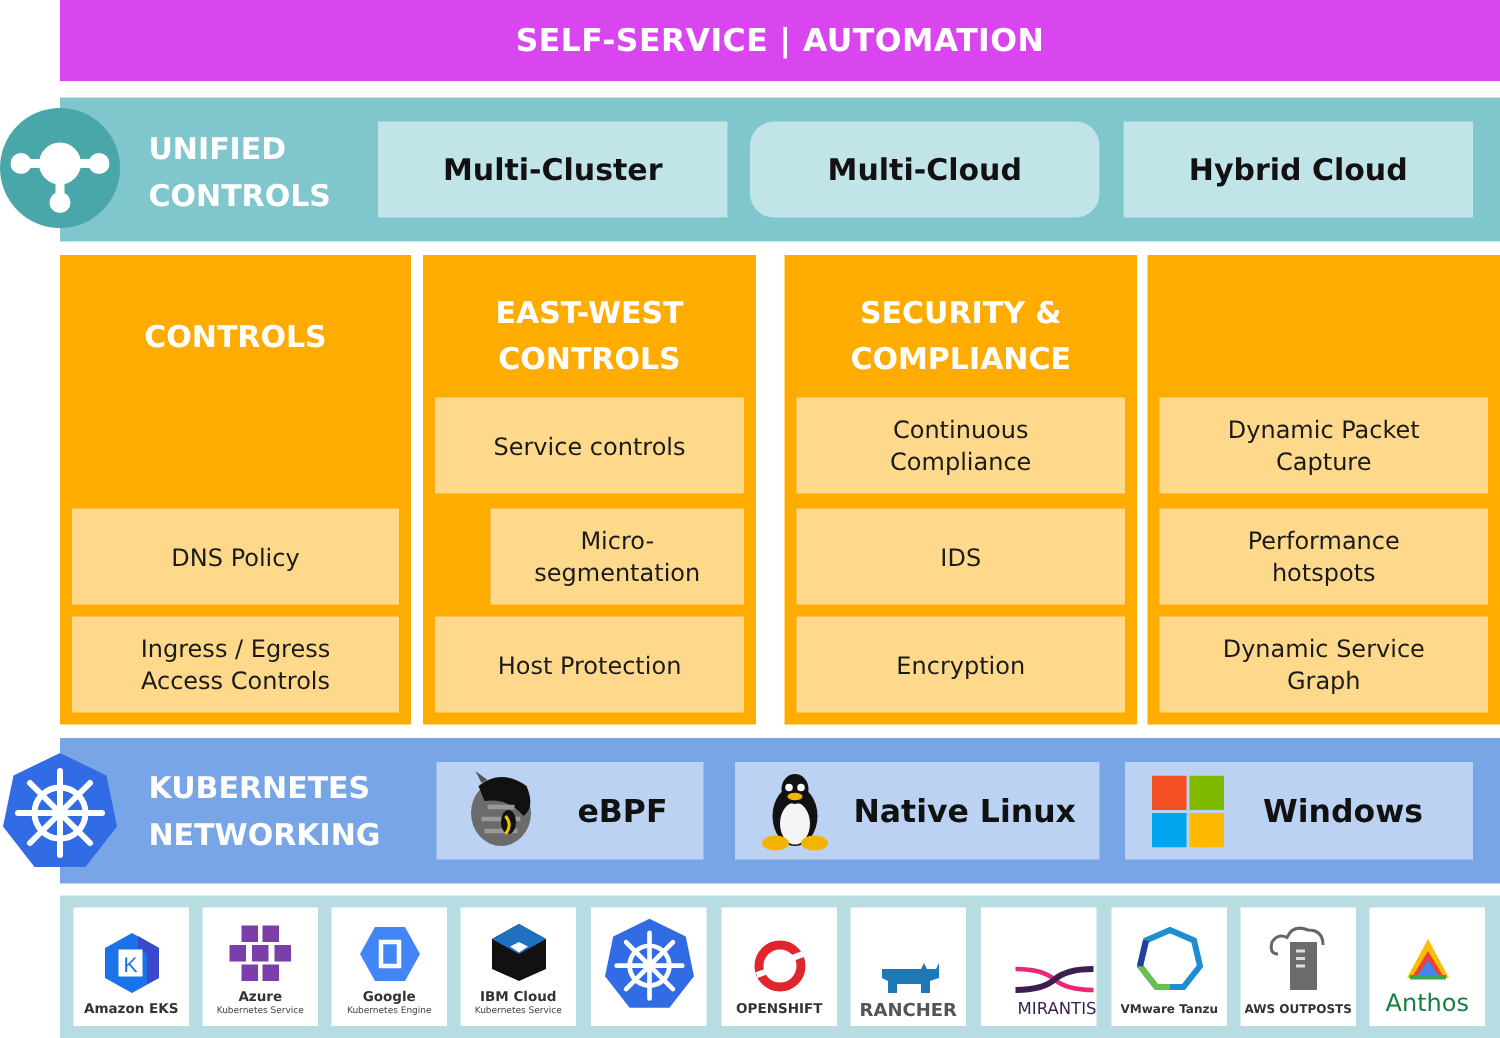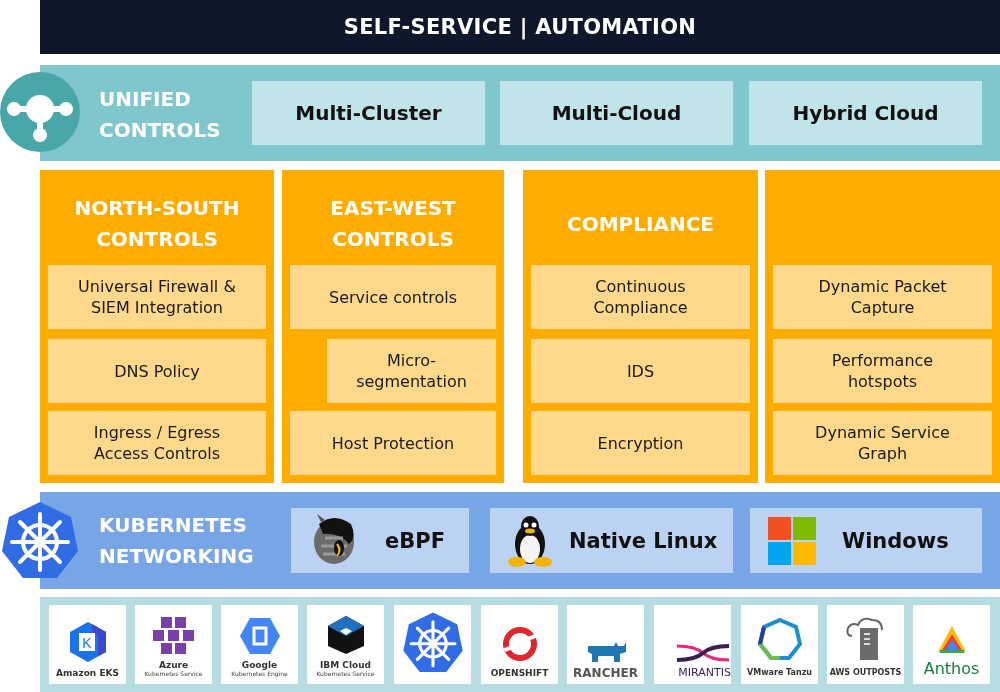--- a/index.html
+++ b/index.html
@@ -2,21 +2,21 @@
 <html><head>
 <meta charset="utf-8">
 <style>
   * { box-sizing: border-box; margin: 0; padding: 0; }
   html, body { width: 1000px; height: 692px; background: #ffffff; overflow: hidden; }
   body { position: relative; font-family: "DejaVu Sans", "Liberation Sans", sans-serif; }
 
   .abs { position: absolute; }
 
   
-  #band-top { left: 40px; top: 0; width: 960px; height: 54px; background: #0f172a;
+  #band-top { left: 40px; top: 0; width: 960px; height: 54px; background: #d946ef;
     display: flex; align-items: center; justify-content: center; }
   #band-top span { color: #ffffff; font-weight: bold; font-size: 21px; letter-spacing: 0.3px; }
 
   
   #band-unified { left: 40px; top: 65px; width: 960px; height: 96px; background: #7fc6cd; }
   #unified-icon { left: 0px; top: 72px; width: 80px; height: 80px; border-radius: 50%; background: #49a6a9; }
   #unified-title { left: 99px; top: 84px; color: #ffffff; font-weight: bold; font-size: 20px; line-height: 31px; }
   .unified-box { position: absolute; top: 81px; width: 233px; height: 64px; background: #c0e4e7;
     display: flex; align-items: center; justify-content: center; font-weight: bold; font-size: 20px; color: #111; }
 
@@ -61,40 +61,33 @@
     <rect x="37" y="37" width="6" height="26" fill="#fff"></rect>
   </svg>
 </div>
 <div id="unified-title" class="abs">
   <div>UNIFIED</div>
   <div>CONTROLS</div>
 </div>
 <div class="unified-box" style="left:252px;">
     <span>Multi-Cluster</span>
   </div>
-<div class="unified-box" style="left:500px;">
+<div class="unified-box" style="left:500px;border-radius:16px;">
     <span>Multi-Cloud</span>
   </div>
 <div class="unified-box" style="left:749px;">
     <span>Hybrid Cloud</span>
   </div>
 
 <div class="col" style="left:40px; width:234px;">
   <div class="col-title">
     <div>
-        <div>NORTH-SOUTH</div>
         <div>CONTROLS</div>
       </div>
   </div>
-  <div class="col-item" style="top:95px;">
-      <div>
-        <div>Universal Firewall &amp;</div>
-        <div>SIEM Integration</div>
-      </div>
-    </div>
   <div class="col-item" style="top:169px;">
       <div>DNS Policy</div>
     </div>
   <div class="col-item" style="top:241px;">
       <div>
         <div>Ingress / Egress</div>
         <div>Access Controls</div>
       </div>
     </div>
 </div>
@@ -113,20 +106,21 @@
       <div>Micro-segmentation</div>
     </div>
   <div class="col-item" style="top:241px;">
       <div>Host Protection</div>
     </div>
 </div>
 
 <div class="col" style="left:523px; width:235px;">
   <div class="col-title">
     <div>
+        <div>SECURITY &amp;</div>
         <div>COMPLIANCE</div>
       </div>
   </div>
   <div class="col-item" style="top:95px;">
       <div>
         <div>Continuous</div>
         <div>Compliance</div>
       </div>
     </div>
   <div class="col-item" style="top:169px;">

